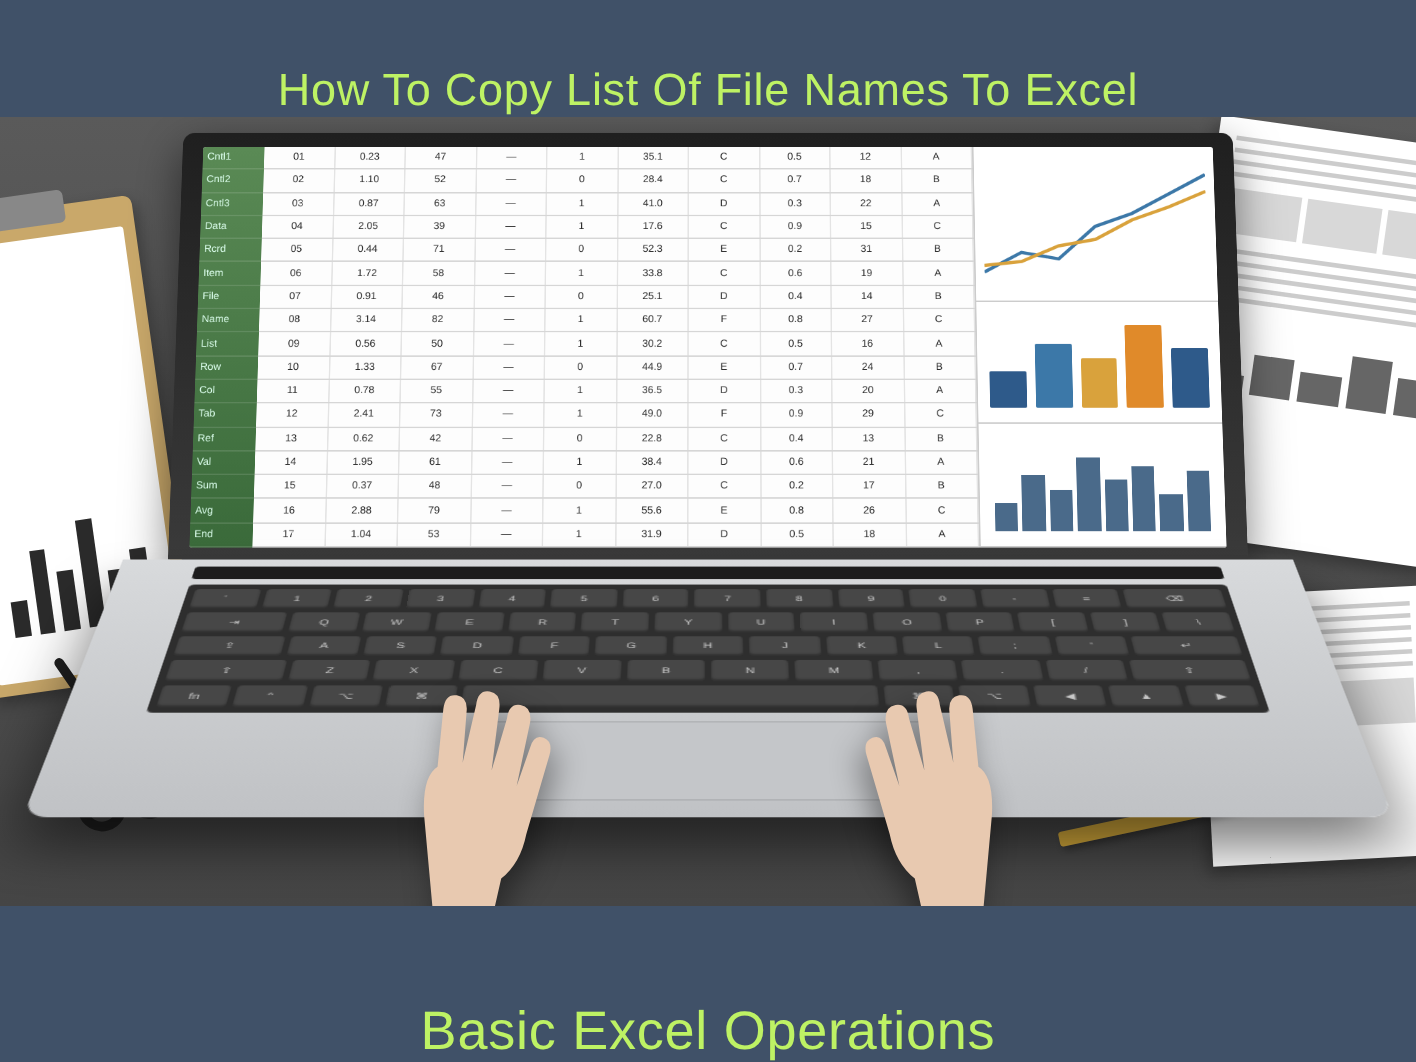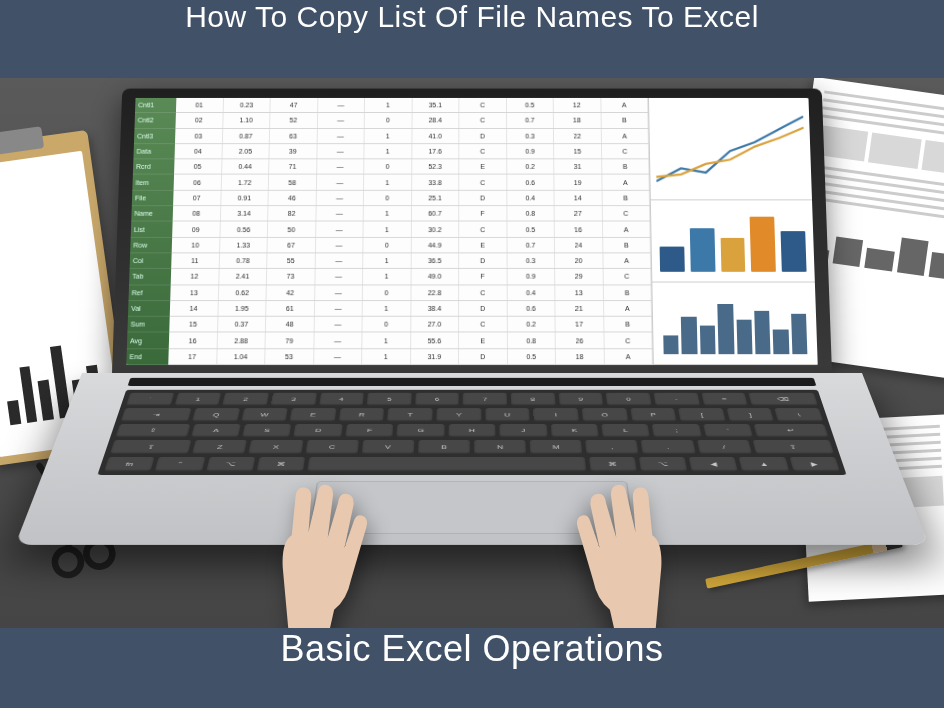--- a/index.html
+++ b/index.html
@@ -6,34 +6,34 @@
   body {
     width: 944px;
     height: 708px;
     font-family: 'Segoe UI', Arial, sans-serif;
     overflow: hidden;
     display: flex;
     flex-direction: column;
   }
   .banner {
     background: #405168;
-    color: #ffffff;
+    color: #bef264;
     text-align: center;
     display: flex;
-    align-items: flex-start;
+    align-items: flex-end;
     justify-content: center;
     font-weight: 400;
     letter-spacing: 0.5px;
   }
   .banner-top {
     height: 78px;
     font-size: 30px;
   }
   .banner-bottom {
-    height: 80px;
+    height: 104px;
     font-size: 36px;
   }
   .scene {
     flex: 1;
     position: relative;
     background: linear-gradient(180deg, #5a5a5a 0%, #4d4d4d 50%, #454545 100%);
     overflow: hidden;
   }
   
   .clipboard {

